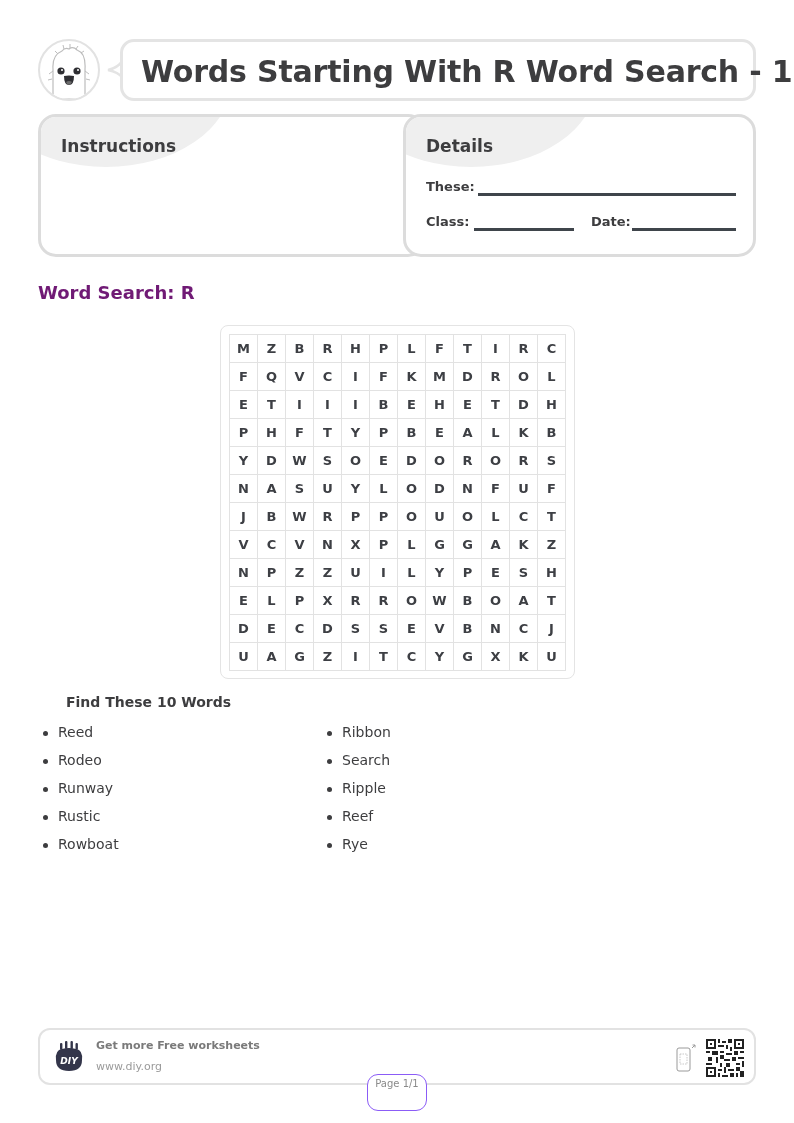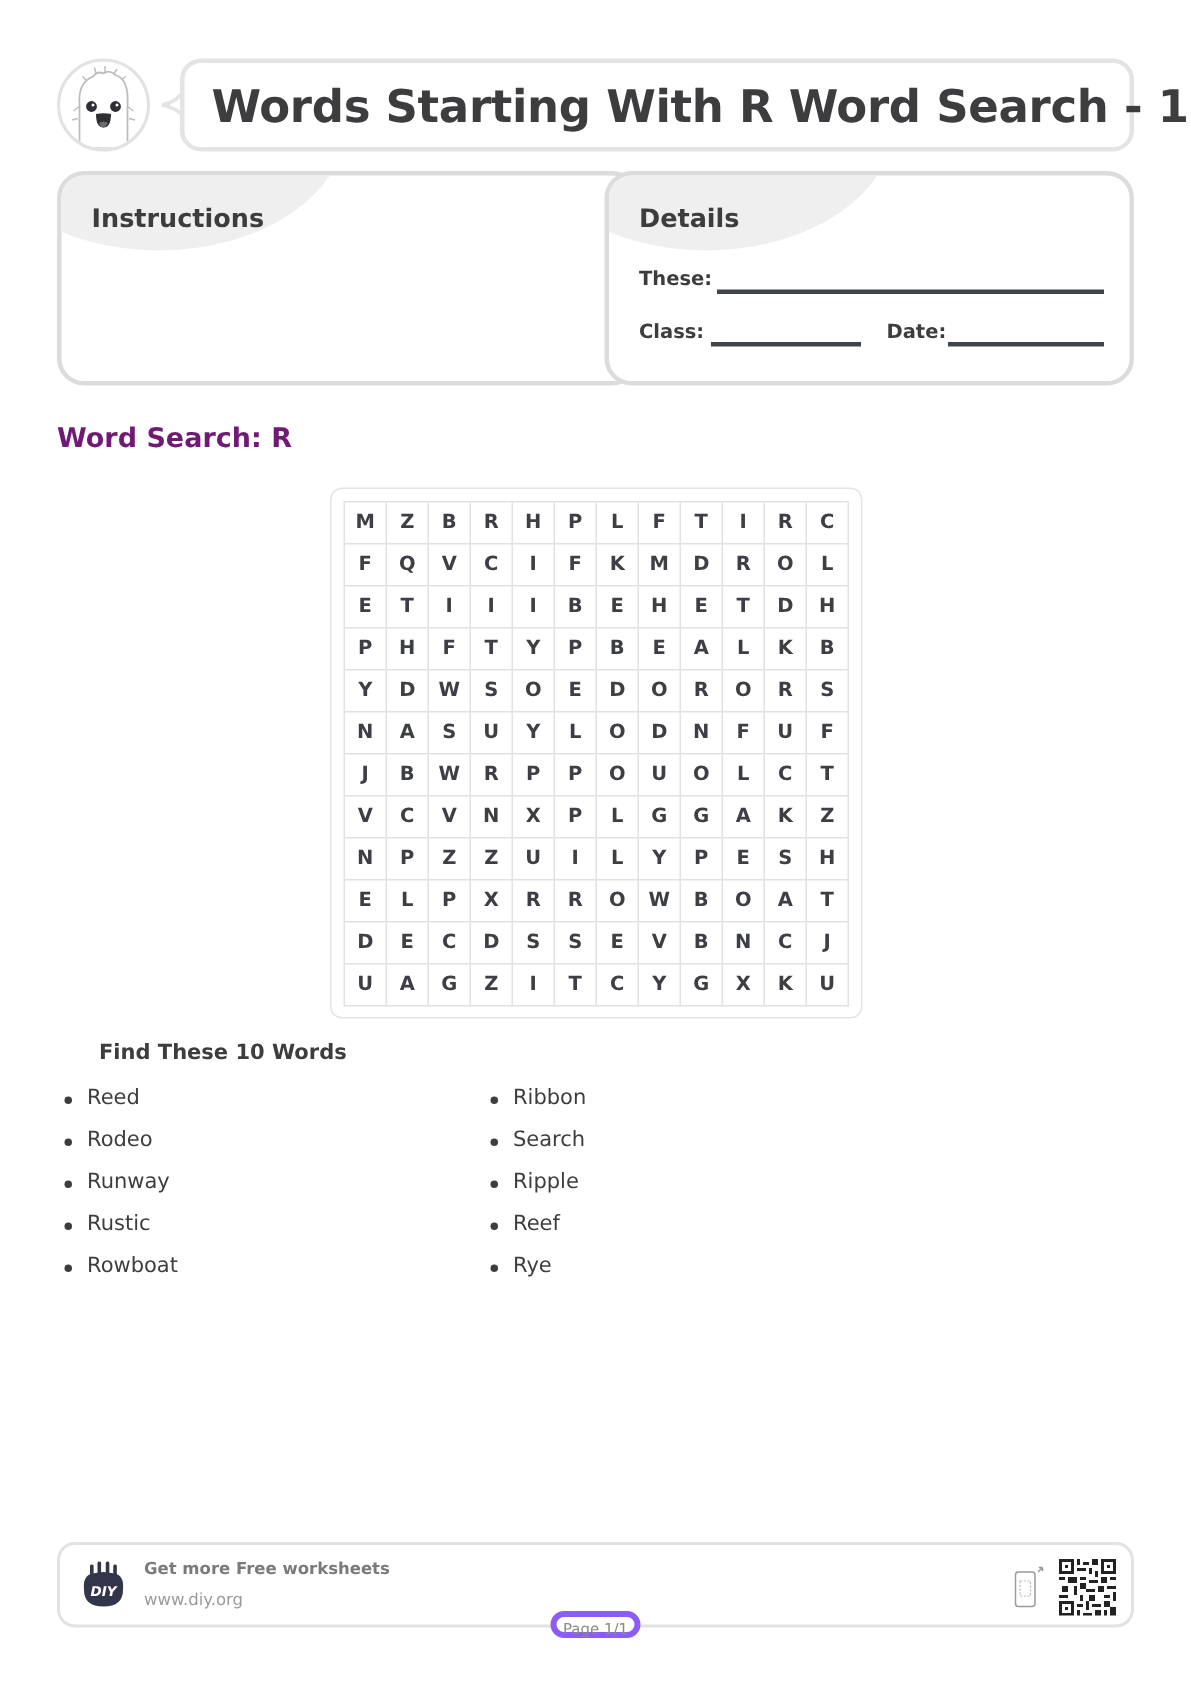--- a/index.html
+++ b/index.html
@@ -31,21 +31,21 @@
     .word-col { position: absolute; top: 722px; list-style: none; }
     .word-col li { position: relative; height: 28px; padding-left: 20px; font-size: 14px; color: #3d3d3f; line-height: 20px; }
     .word-col li::before { content: ""; position: absolute; left: 5px; top: 9px; width: 5px; height: 5px; border-radius: 50%; background: #3d3d3f; }
     .col-left { left: 38px; }
     .col-right { left: 322px; }
 
     .footer { position: absolute; left: 38px; top: 1028px; width: 718px; height: 57px; border: 2px solid #e2e2e2; border-radius: 12px; background: #fff; }
     .footer-logo { position: absolute; left: 12px; top: 10px; width: 34px; height: 34px; }
     .footer-line1 { position: absolute; left: 56px; top: 9px; font-size: 11px; color: #7a7a7a; font-weight: bold; }
     .footer-line2 { position: absolute; left: 56px; top: 30px; font-size: 11px; color: #9a9a9a; }
-    .page-badge { position: absolute; left: 367px; top: 1074px; width: 60px; height: 18px; border: 4px solid #8b5cf6; border-radius: 11px; background: #fff; font-size: 10px; color: #8a8a8a; text-align: center; line-height: 17px; }
+    .page-badge { position: absolute; left: 367px; top: 1074px; width: 60px; height: 37px; border: 1px solid #8b5cf6; border-radius: 11px; background: #fff; font-size: 10px; color: #8a8a8a; text-align: center; line-height: 17px; }
     .phone-icon { position: absolute; left: 636px; top: 13px; width: 22px; height: 30px; }
     .qr { position: absolute; left: 666px; top: 9px; width: 38px; height: 38px; }
   </style>
 </head>
 <body>
 
 <div class="mascot">
   <svg width="58" height="58" viewBox="0 0 58 58">
     <path d="M13 58 L13 28 Q12 14 22 10 Q25 6 29 8 Q33 5 37 9 Q46 12 45 28 L45 58 Z" fill="#fff" stroke="#bdbdbd" stroke-width="1.2"></path>
     <path d="M18 13 l-3 -3 M24 8 l-1 -4 M30 7 l0 -4 M36 8 l2 -3 M41 12 l3 -2" stroke="#bdbdbd" stroke-width="1" fill="none"></path>

